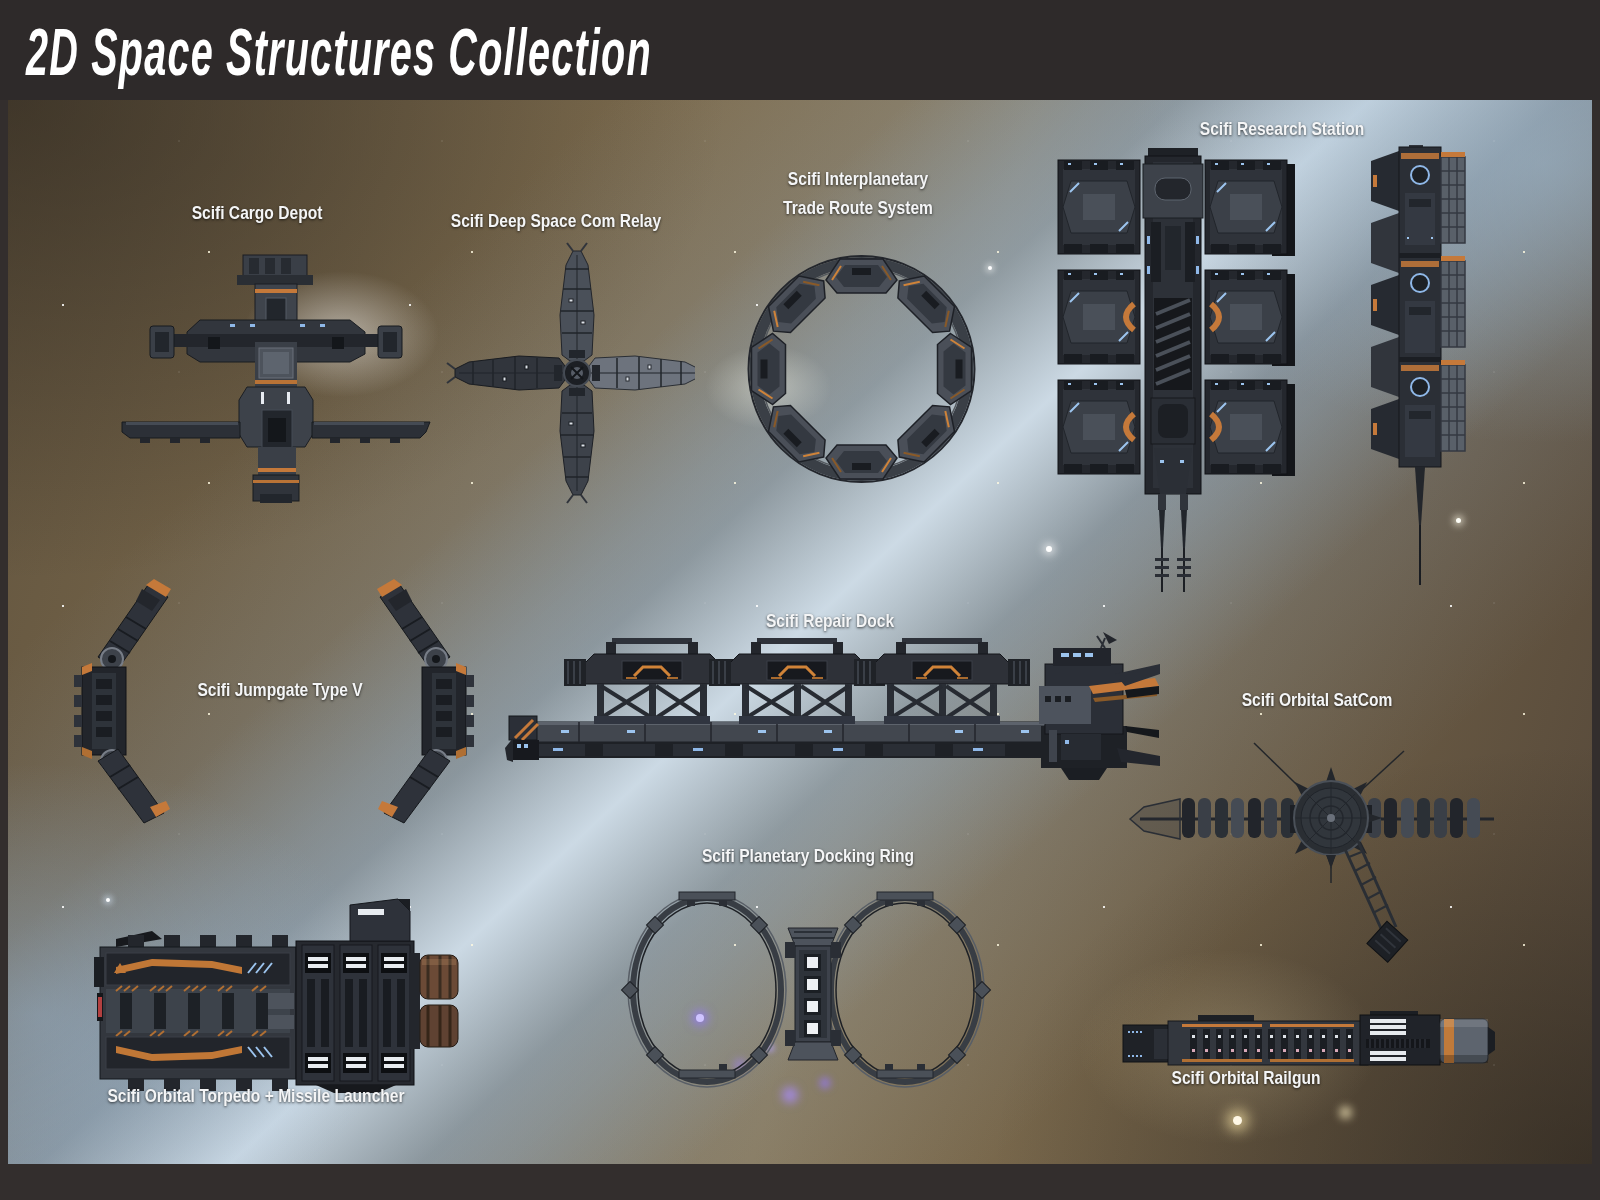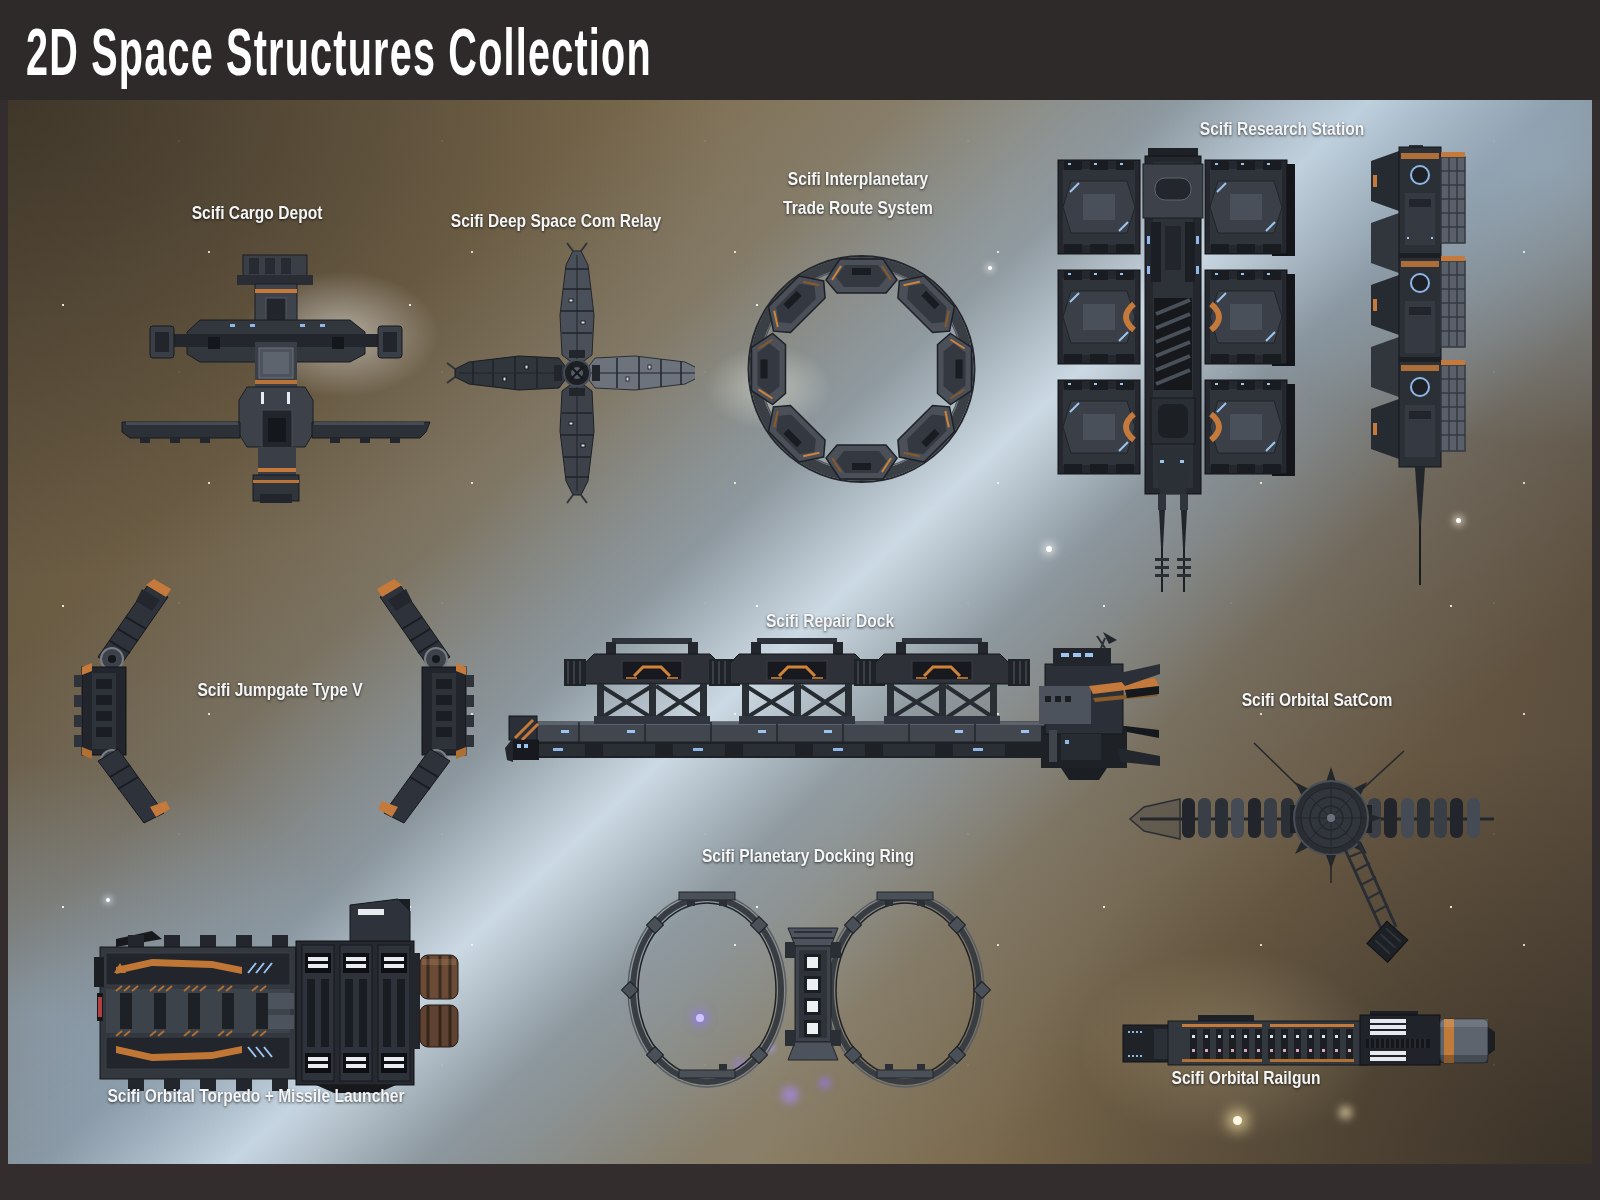--- a/index.html
+++ b/index.html
@@ -1,21 +1,21 @@
 <!DOCTYPE html>
 <html><head>
 <meta charset="utf-8">
 <style>
   html,body{margin:0;padding:0;}
   body{
     width:1600px;height:1200px;position:relative;overflow:hidden;
     background:#332e2d;
     font-family:"Liberation Sans",sans-serif;
   }
-  .title-bar{position:absolute;left:0;top:0;width:1600px;height:100px;background:#2e2a2a;}
+  .title-bar{position:absolute;left:0;top:0;width:1600px;height:100px;background:#2e2a2a;font-style:italic;}
   .page-title{
     position:absolute;left:26px;top:0;height:100px;line-height:104px;margin:0;
     color:#ffffff;font-size:66px;font-weight:700;letter-spacing:2px;white-space:nowrap;
     transform:scaleX(.60);transform-origin:0 50%;
   }
   .stage{
     position:absolute;left:8px;top:100px;width:1584px;height:1064px;overflow:hidden;
     background:
       radial-gradient(140px 90px at 21% 22%, rgba(255,255,255,.50), rgba(255,255,255,0) 70%),
       radial-gradient(90px 60px at 48% 27%, rgba(255,255,240,.40), rgba(255,255,255,0) 70%),

